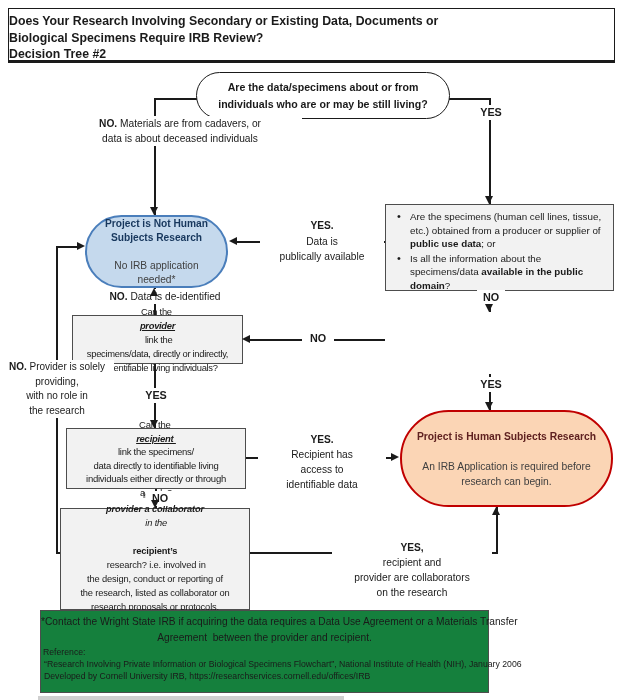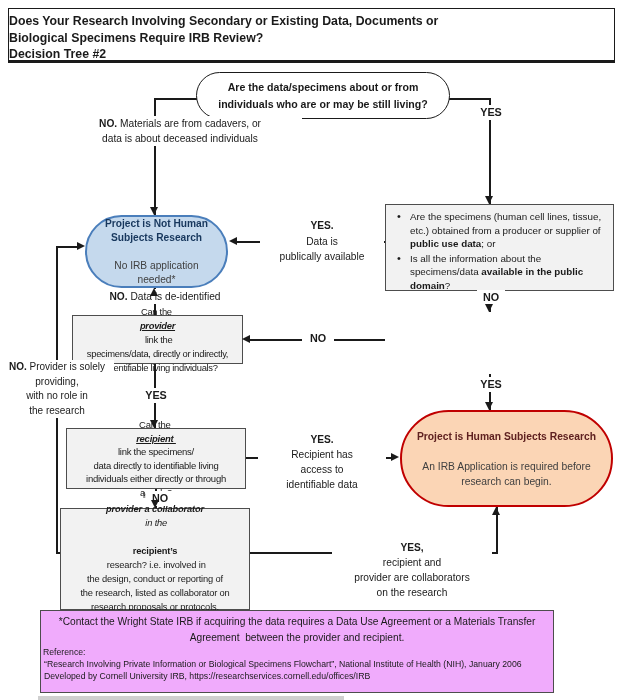--- a/index.html
+++ b/index.html
@@ -47,21 +47,21 @@
   .lbl-no-bullets{left:477px;top:290px;width:28px;}
   .lbl-no-deid{left:92px;top:289px;width:146px;}
   .lbl-no-wtp{left:302px;top:331px;width:32px;}
   .lbl-yes-ww{left:477px;top:377px;width:28px;}
   .lbl-no-solely{left:0px;top:360px;width:114px;font-size:10px;line-height:14.5px;}
   .lbl-yes-prov{left:141px;top:388px;width:30px;}
   .lbl-yes-recip{left:258px;top:432px;width:128px;}
   .lbl-no-recip{left:146px;top:491px;width:28px;}
   .lbl-yes-collab{left:332px;top:540px;width:160px;}
   
-  .foot-box{left:40px;top:610px;width:514px;height:83px;border:1.3px solid #4d4d4d;background:#f0abfc;z-index:3;}
+  .foot-box{left:40px;top:610px;width:449px;height:83px;border:1.3px solid #4d4d4d;background:#15803d;z-index:3;}
   .foot-contact{text-align:center;font-size:10.2px;line-height:15.5px;padding-top:3px;white-space:pre;}
   .foot-ref-label{font-weight:400;font-size:8.7px;margin:2px 0 0 2px;line-height:11px;}
   .foot-ref{font-size:8.7px;line-height:12.3px;margin-left:3px;white-space:pre;}
   .page-edge{left:38px;top:696px;width:306px;height:4px;background:#cfcfcf;z-index:0;}
 </style>
 </head>
 <body>
 
 <div id="canvas">
 

